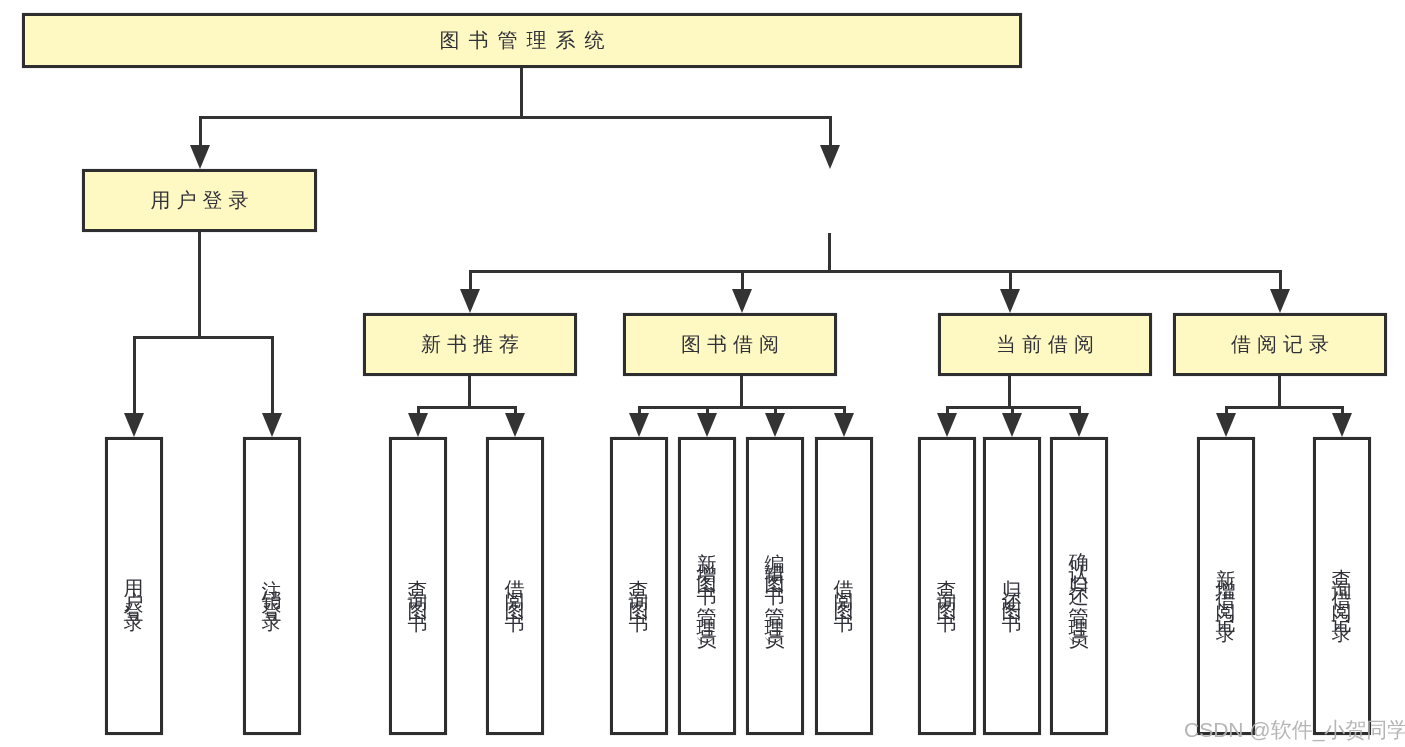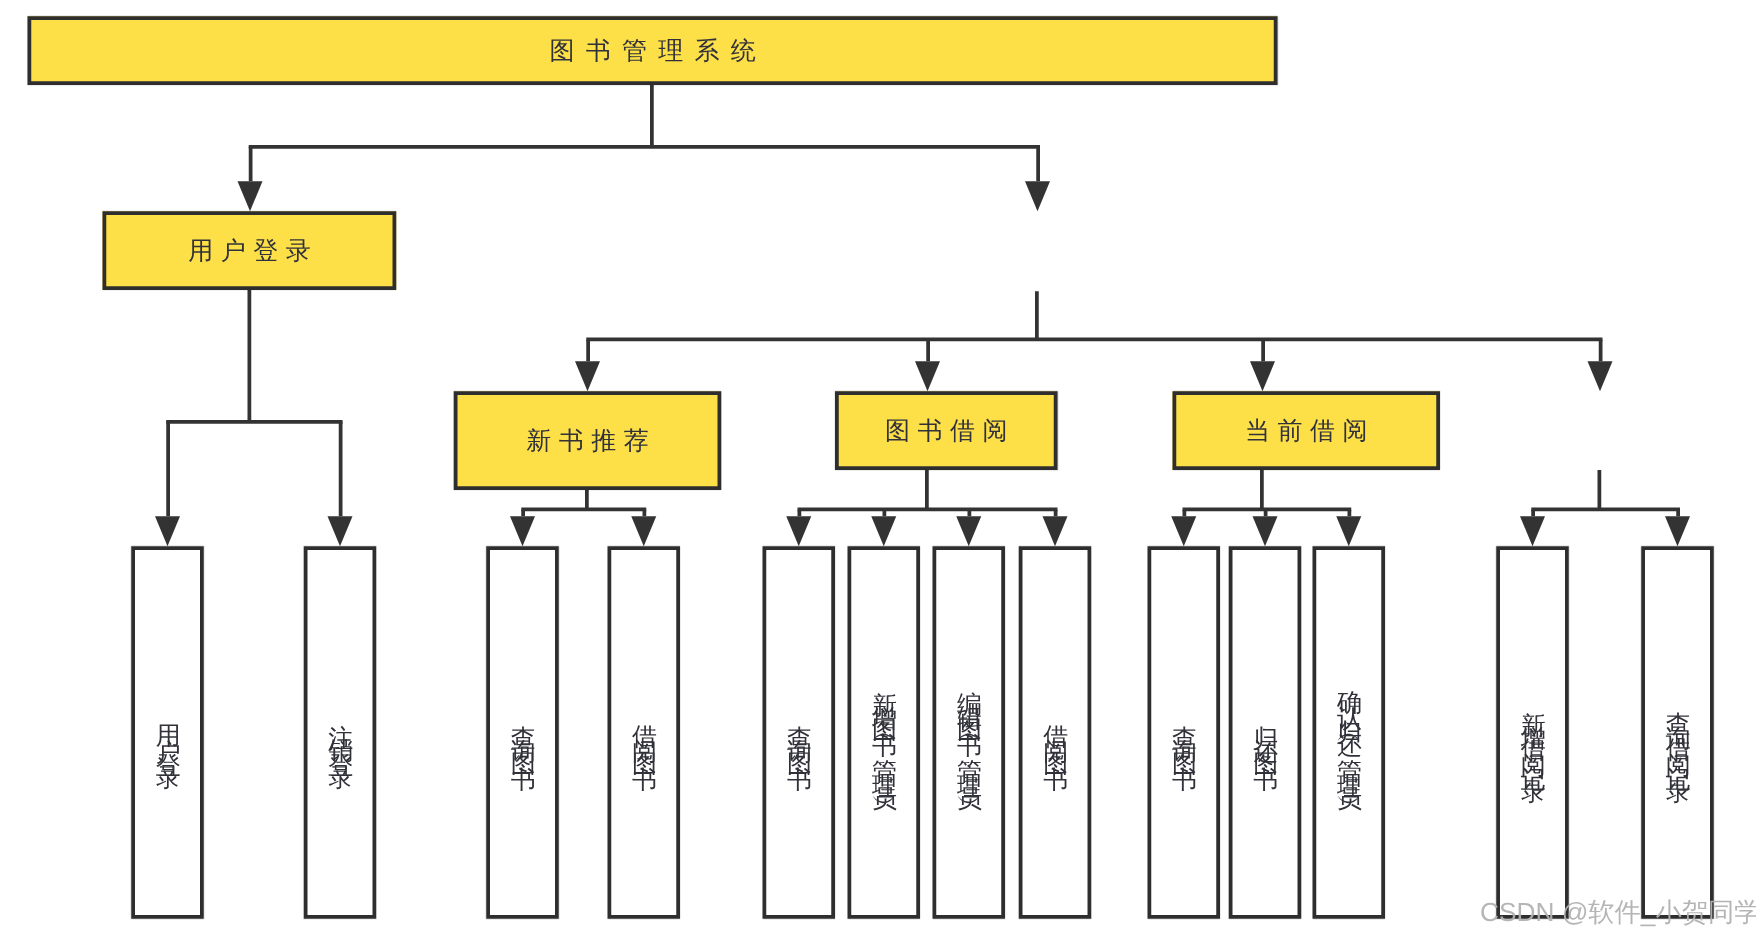--- a/index.html
+++ b/index.html
@@ -17,21 +17,21 @@
     position: relative;
     width: 1405px;
     height: 747px;
     background: var(--bg-color);
     overflow: hidden;
   }
 
   
   .hbox {
     position: absolute;
-    background: #fde047;
+    background: #fef9c3;
     border: 3px solid var(--border-color);
     display: flex;
     align-items: center;
     justify-content: center;
     font-size: 20px;
     letter-spacing: 6px;
     text-indent: 6px;
     color: var(--text-color);
     box-shadow: 0 0 1px rgba(0,0,0,0.35);
     z-index: 2;
@@ -86,23 +86,24 @@
 </style>
 </head>
 <body>
 
 <div class="stage">
 
   <div class="hbox root" style="left:22px; top:13px; width:1000px; height:55px;">图书管理系统</div>
 
   <div class="hbox" style="left:82px; top:169px; width:235px; height:63px;">用户登录</div>
 
-  <div class="hbox" style="left:363px; top:313px; width:214px; height:79px;">新书推荐</div>
-  <div class="hbox" style="left:668px; top:313px; width:178px; height:63px;">图书借阅</div>
+  <div class="hbox" style="left:363px; top:313px; width:214px; height:63px;">新书推荐</div>
+  <div class="hbox" style="left:623px; top:313px; width:214px; height:63px;">图书借阅</div>
   <div class="hbox" style="left:903px; top:313px; width:214px; height:63px;margin-left:35px;">当前借阅</div>
+  <div class="hbox" style="left:1173px; top:313px; width:214px; height:63px;">借阅记录</div>
 
   <div class="leaf" style="left:105px;">用户登录</div>
   <div class="leaf" style="left:243px;">注销登录</div>
 
   <div class="leaf" style="left:389px;">查询图书</div>
   <div class="leaf" style="left:486px;">借阅图书</div>
 
   <div class="leaf" style="left:610px;">查询图书</div>
   <div class="leaf" style="left:678px;">新增图书（管理员）</div>
   <div class="leaf" style="left:746px;">编辑图书（管理员）</div>

